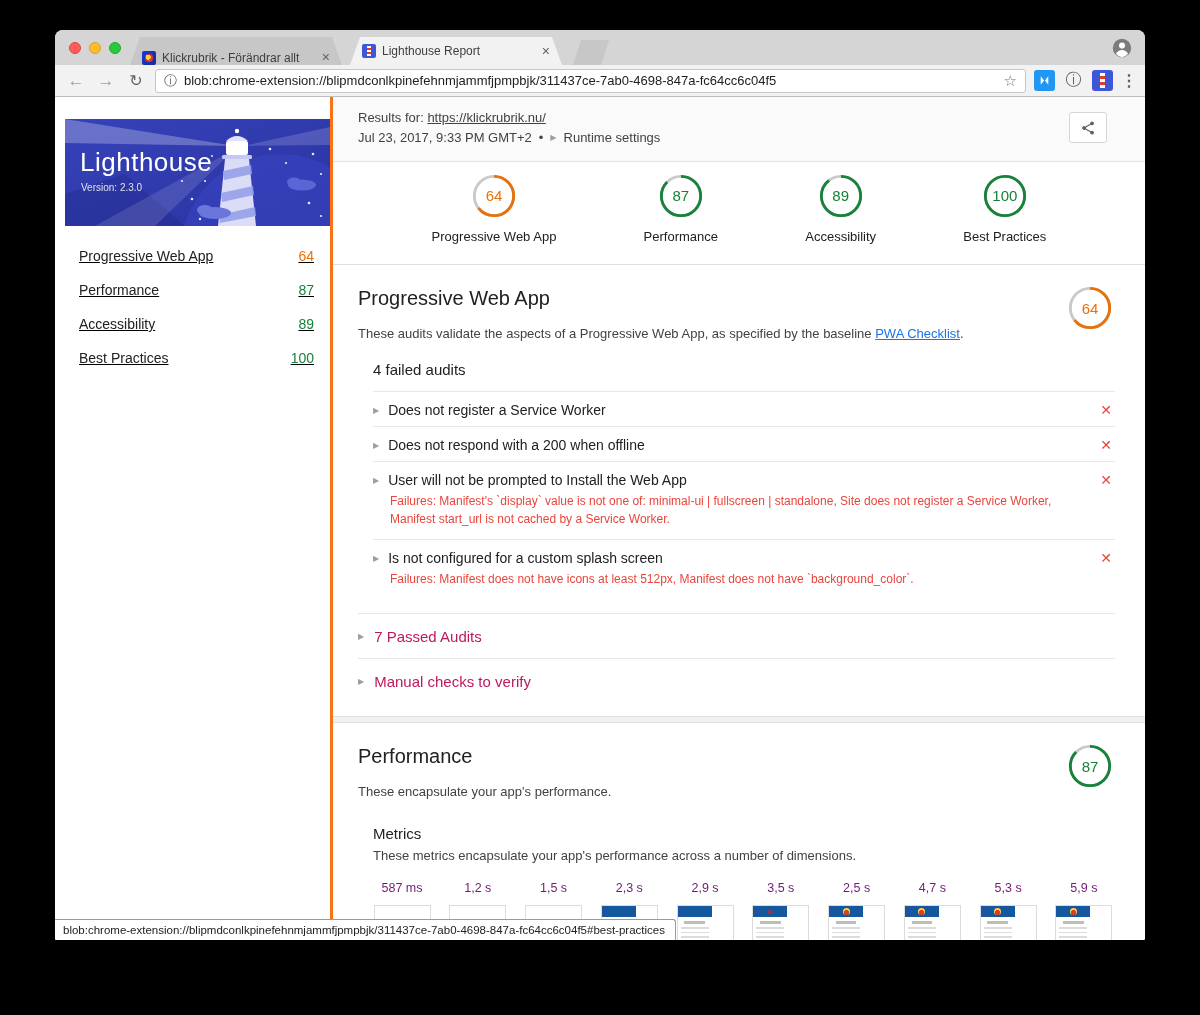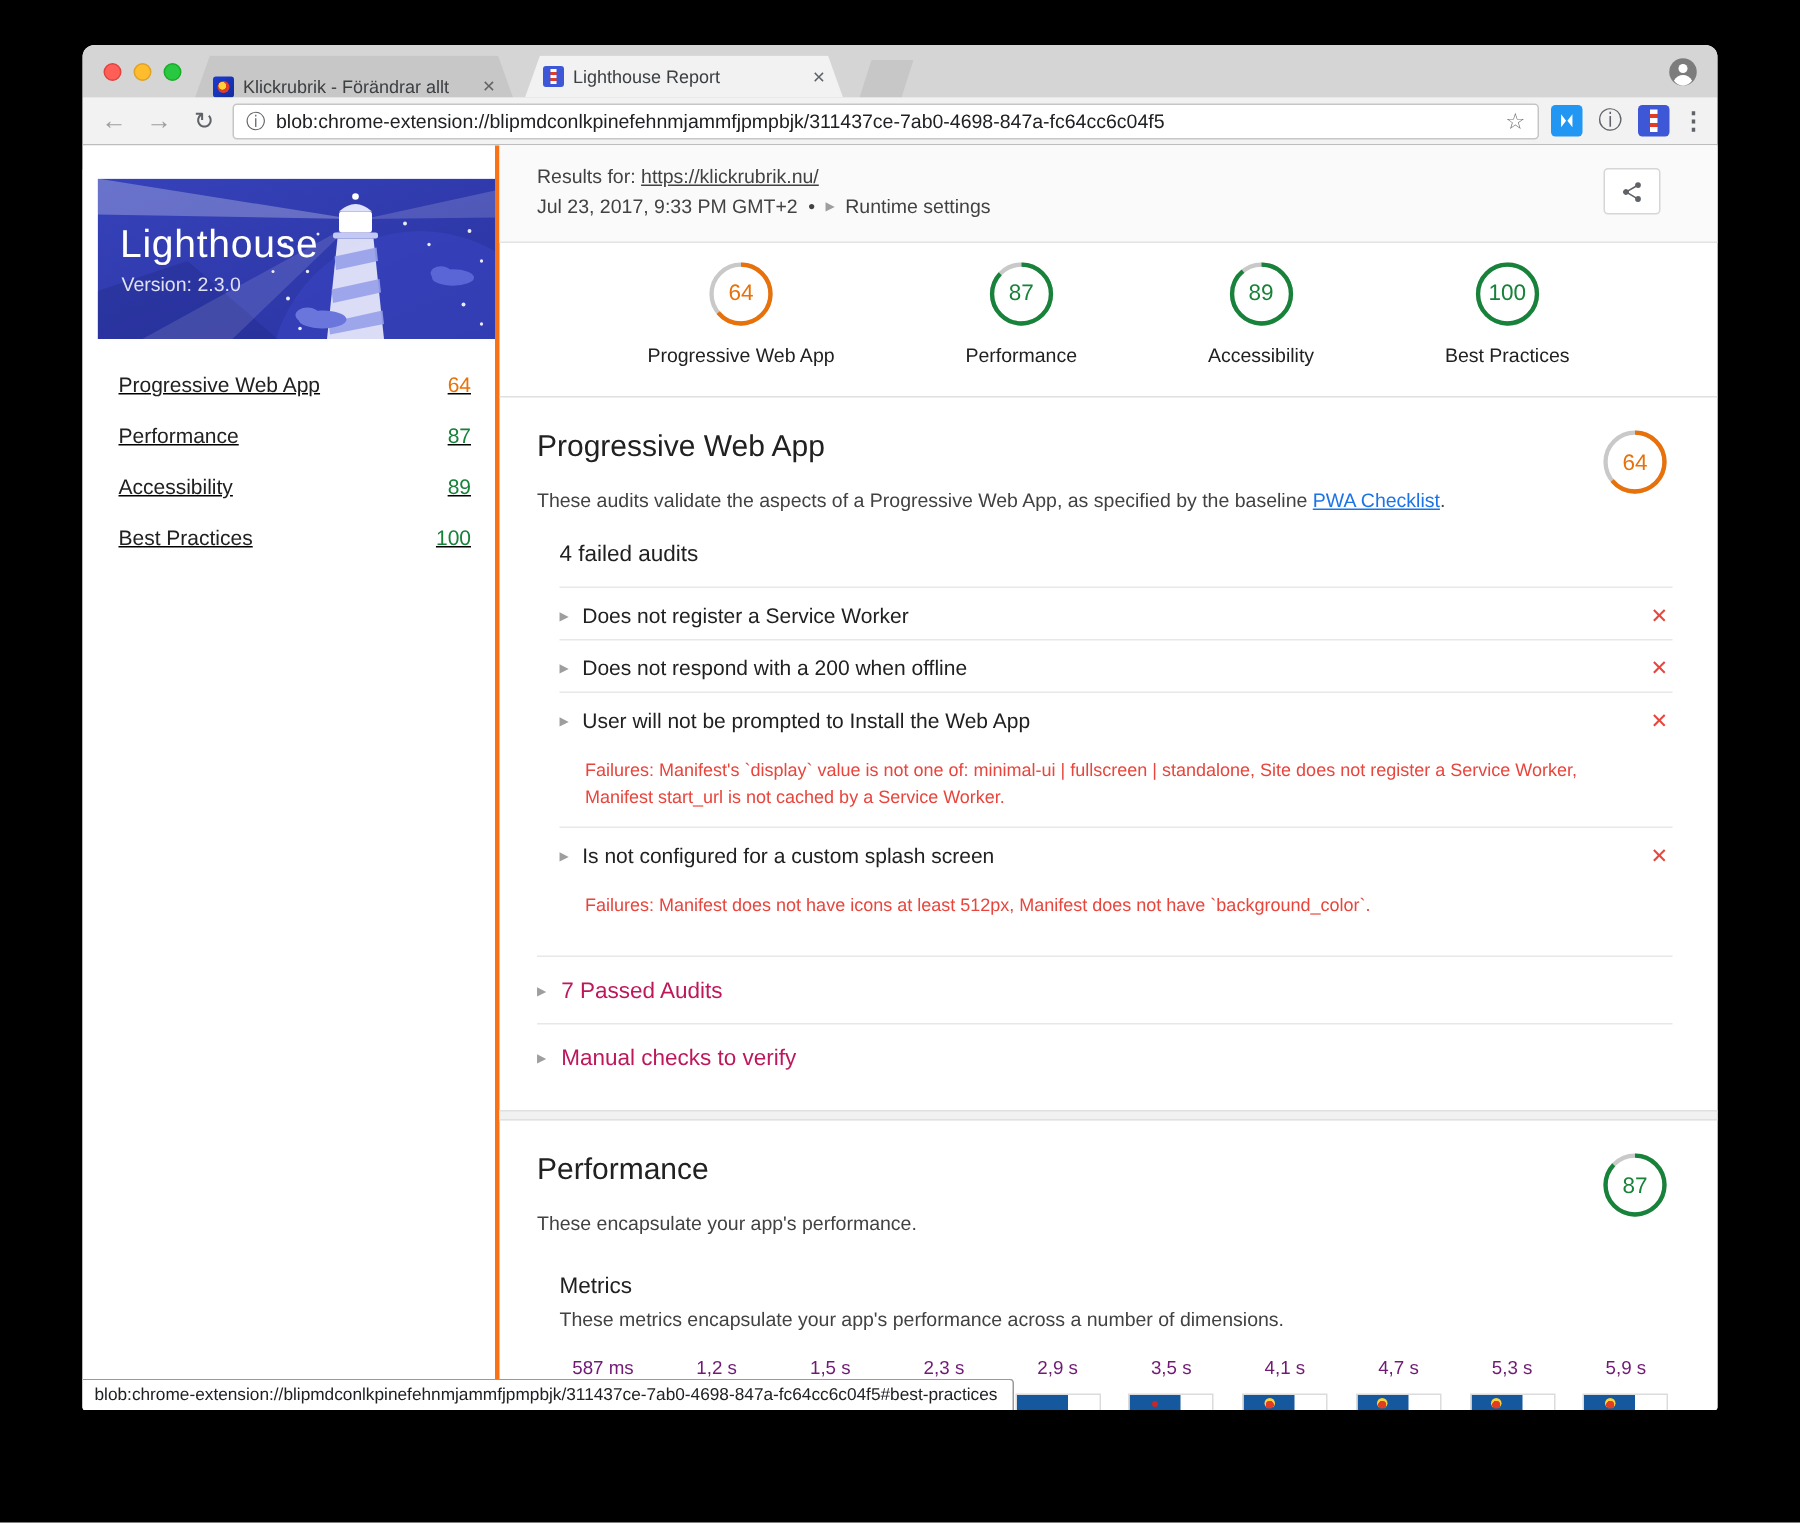--- a/index.html
+++ b/index.html
@@ -60,21 +60,21 @@
   .ext-lh { background:#3e57d6; border-radius:3px; position:relative; }
   .ext-lh::after { content:""; position:absolute; left:8px; top:3px; width:5px; height:15px;
     background:repeating-linear-gradient(180deg,#fff 0 3px,#e33c24 3px 6px); }
   .menu-dots { color:#5f6368; font-size:16px; font-weight:bold; width:14px; text-align:center; letter-spacing:0; }
   
   .page { position:relative; height:843px; background:#fff; }
   .sidebar { position:absolute; left:0; top:16px; bottom:0; width:275px; background:#fff;text-decoration:underline; }
   .banner { position:relative; margin:6px 0 0 10px; width:265px; height:107px; overflow:hidden; }
   .banner svg { position:absolute; inset:0; }
   .banner-title { position:absolute; left:15px; top:28px; color:#fff; font-size:26px; font-weight:400; letter-spacing:.5px; }
-  .banner-version { position:absolute; left:16px; top:63px; color:rgba(255,255,255,.85); font-size:13px; }
+  .banner-version { position:absolute; left:16px; top:63px; color:rgba(255,255,255,.85); font-size:10px; }
   .nav-list { margin-top:13px; }
   .nav-item { height:34px; display:flex; align-items:center; padding:0 16px 0 24px; cursor:pointer; }
   .nav-label { font-size:14px; color:#212121; }
   .nav-score { margin-left:auto; font-size:14px; }
   .main { position:absolute; left:275px; right:0; top:0; bottom:0; border-left:3px solid #f97316; background:#fff; }
   .report-header { position:relative; height:65px; background:#fafafa; border-bottom:1px solid #e3e3e3; padding:13px 0 0 25px; }
   .rh-line1 { font-size:13px; color:#424242; }
   .rh-link { color:#424242; text-decoration:underline; cursor:pointer; }
   .rh-line2 { margin-top:5px; font-size:13px; color:#424242; display:flex; align-items:center; gap:7px; }
   .chev { font-size:8px; color:#9e9e9e; }
@@ -92,21 +92,21 @@
   .section { position:relative; padding:22px 30px 12px 25px; }
   .section-title { font-size:20px; font-weight:400; color:#212121; }
   .section-desc { margin-top:16px; font-size:13px; color:#424242; max-width:640px; }
   .section-gauge { position:absolute; right:32px; top:20px; }
   .audit-group { margin:20px 0 0 15px; }
   .failed-header { font-size:15px; color:#212121; margin-bottom:13px; }
   .audit-row { border-top:1px solid #e8e8e8; padding:10px 30px 8px 0; position:relative; }
   .audit-title-row { display:flex; align-items:center; gap:9px; }
   .audit-title { font-size:14px; color:#212121; }
   .audit-x { position:absolute; right:3px; top:10px; font-size:14px; }
-  .audit-failure { margin:16px 0 3px 17px; font-size:12px; line-height:1.5; max-width:665px; }
+  .audit-failure { margin:4px 0 3px 17px; font-size:12px; line-height:1.5; max-width:665px; }
   .audit-failure:empty { display:none; }
   .group-row { border-top:1px solid #e8e8e8; padding:14px 0; display:flex; align-items:center; gap:10px; margin-top:-1px; }
   .group-row.first { margin-top:14px; }
   .group-row-label { font-size:15px; color:#be185d; }
   .section-sep { height:7px; background:#f1f1f1; border-top:1px solid #e0e0e0; border-bottom:1px solid #e0e0e0; }
   .metrics { margin:26px 0 0 15px; }
   .metrics-title { font-size:15px; color:#212121; }
   .metrics-desc { margin-top:6px; font-size:13px; color:#424242; }
   .filmstrip { margin-top:18px; display:flex; justify-content:space-between; padding-right:2px; }
   .film-col { width:58px; display:flex; flex-direction:column; align-items:center; }
@@ -447,21 +447,21 @@
                       <span class="mini-logo"></span>
                     </div>
                     <div class="mini-title"></div>
                     <div class="mini-lines"></div>
                     <div class="mini-box"></div>
                     <div class="mini-lines2"></div>
                   </div>
               </div>
             </div>
             <div class="film-col">
-              <div class="film-time">4,1 s</div>
+              <div class="film-time">2,5 s</div>
               <div class="thumb" data-type="page-logo">
                 <div class="mini">
                     <div class="mini-header">
                       <span class="mini-logo"></span>
                     </div>
                     <div class="mini-title"></div>
                     <div class="mini-lines"></div>
                     <div class="mini-box"></div>
                     <div class="mini-lines2"></div>
                   </div>

